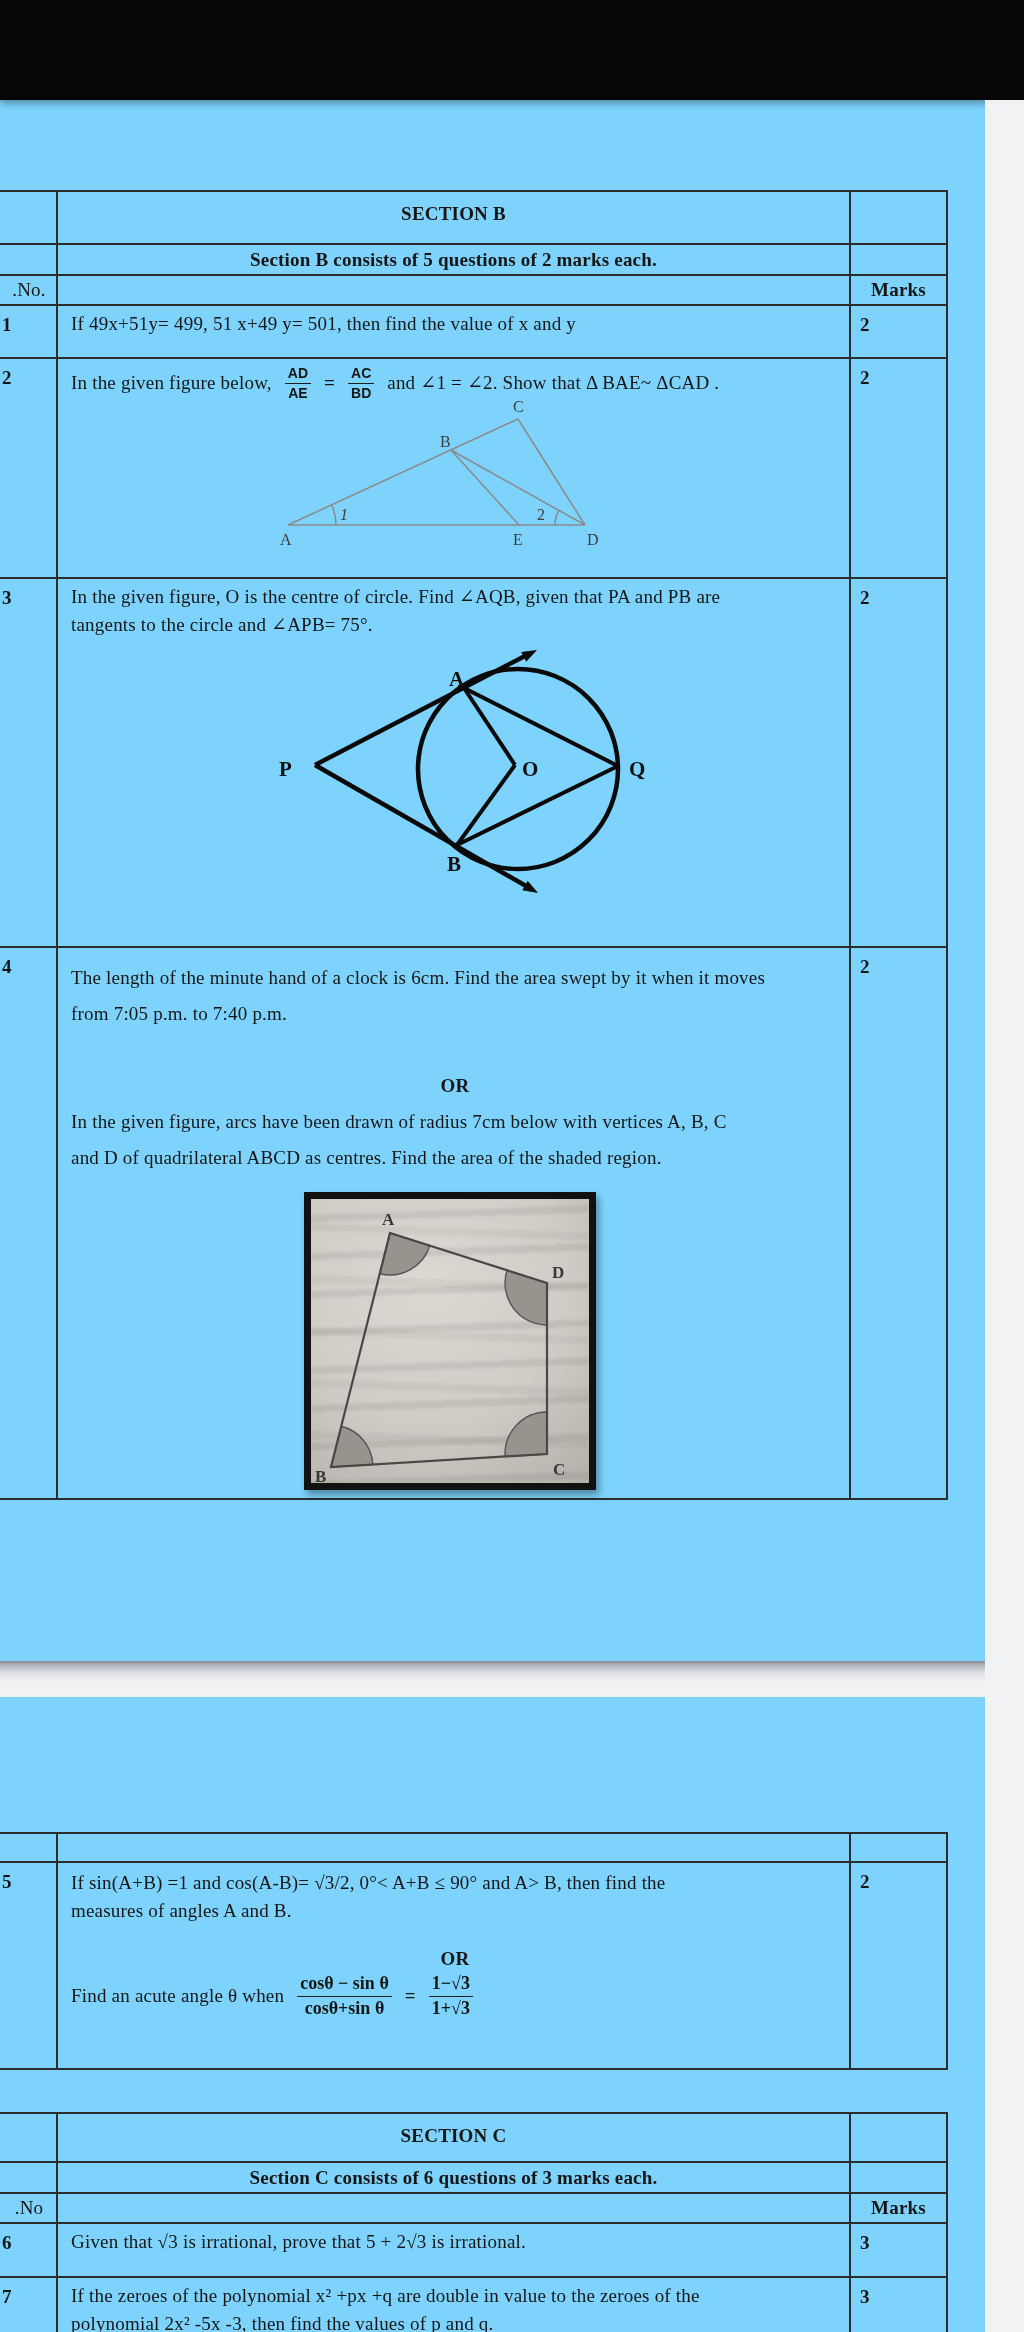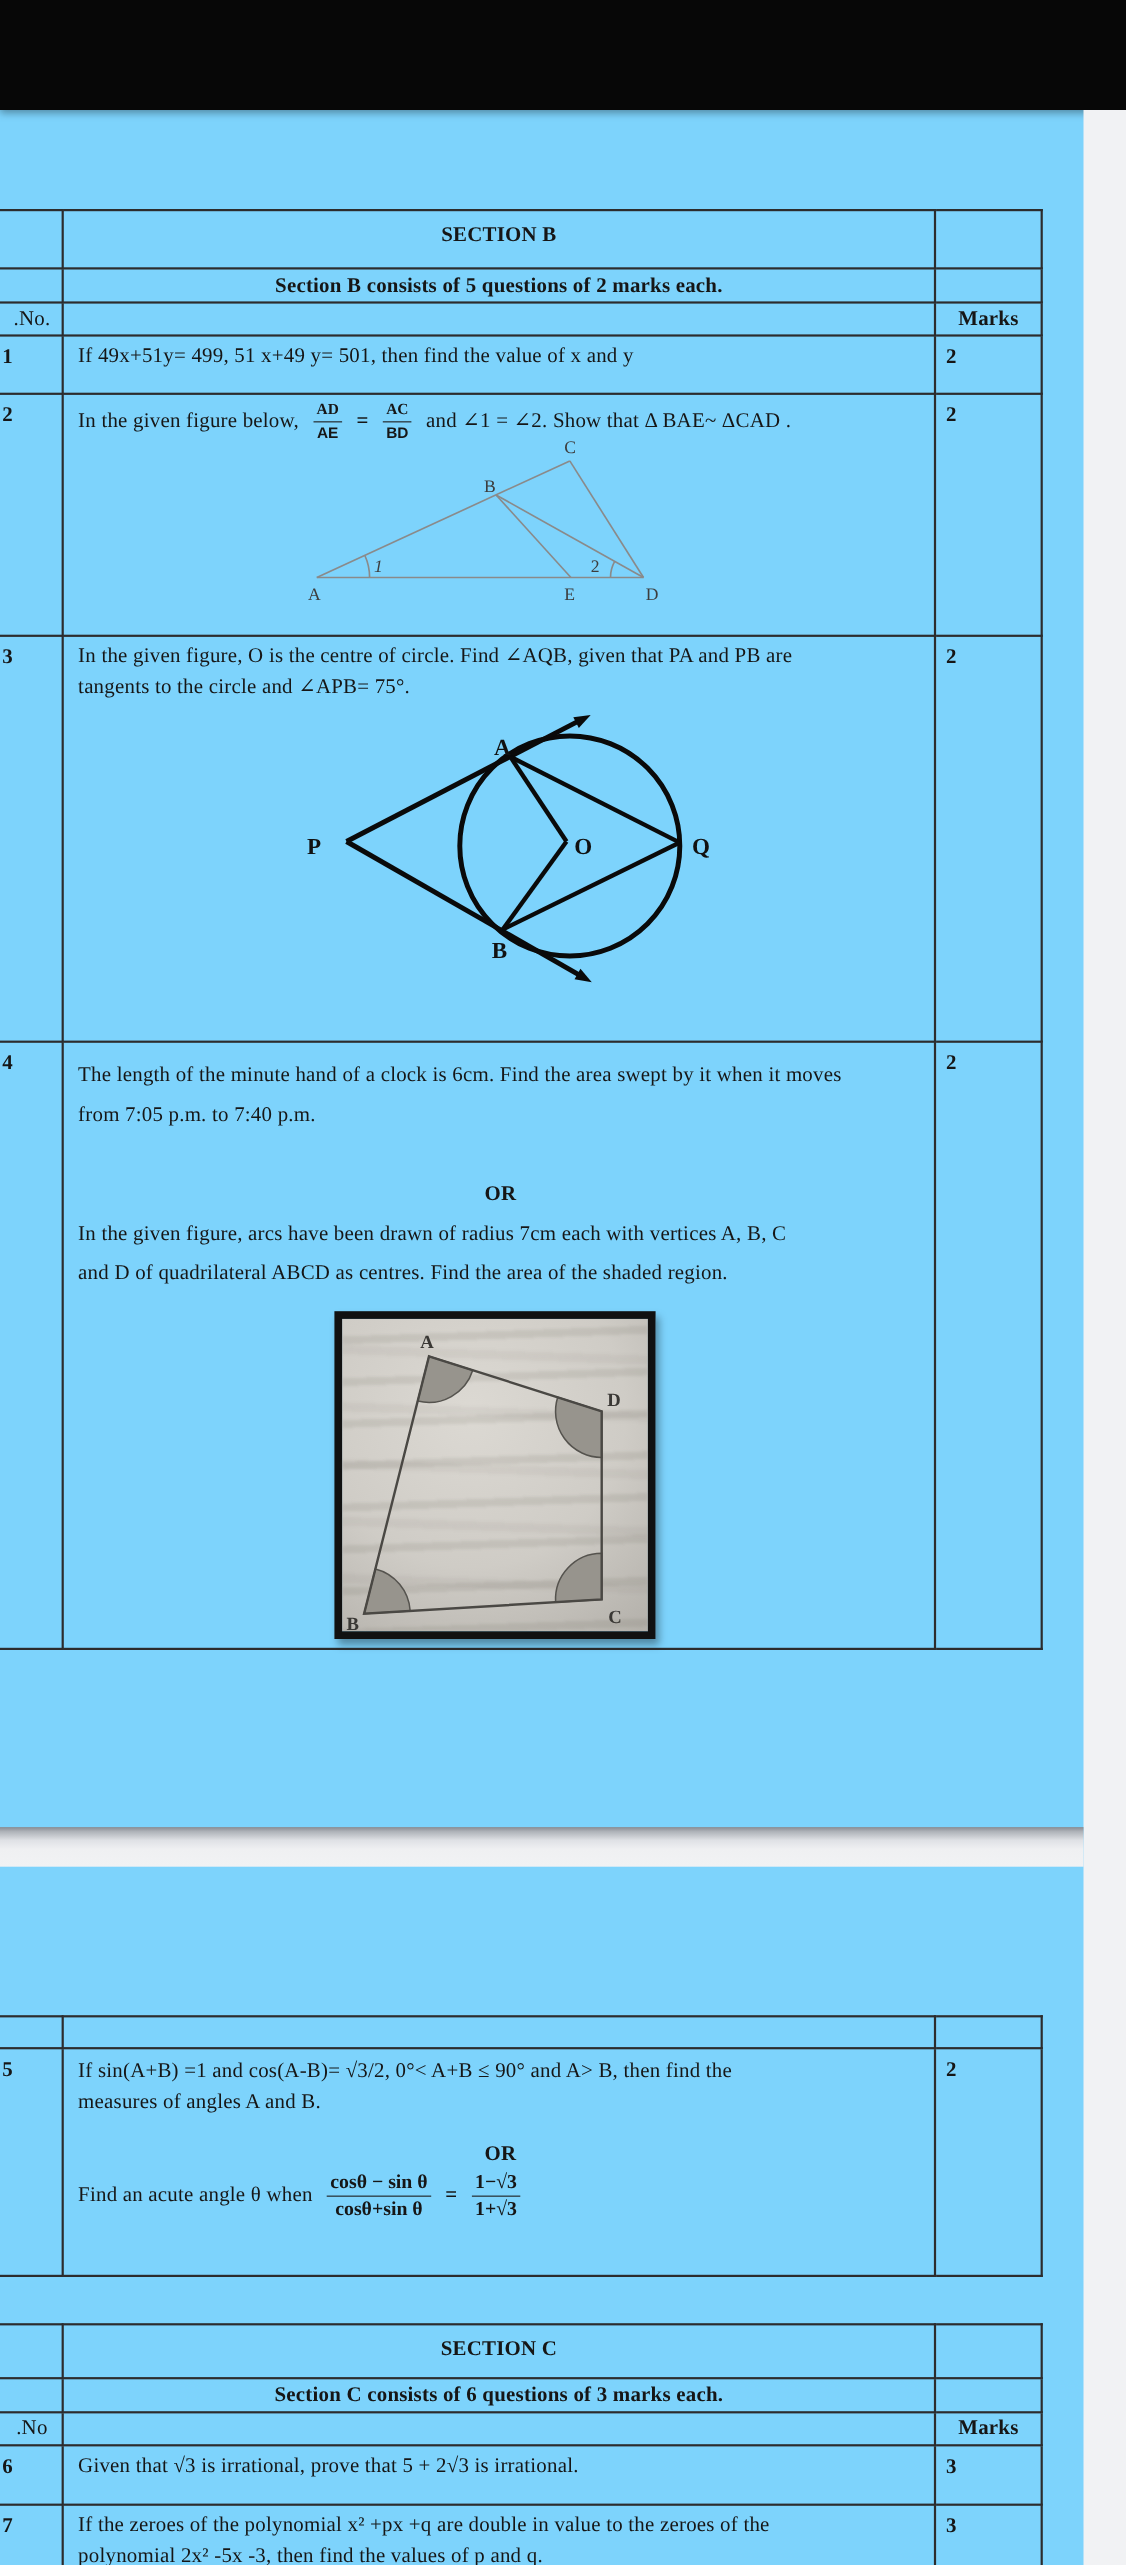--- a/index.html
+++ b/index.html
@@ -40,21 +40,21 @@
   .q4cell .or { margin-top:36px; line-height:36px; }
 
   .q5cell { padding-top:6px !important; }
   .q5cell .or { margin-top:20px; }
 
   .fracline { display:flex; align-items:center; gap:13px; }
   .q2row { padding-top:2px; }
   .q5row { }
   .frac { display:inline-block; text-align:center; font-weight:bold; font-size:14px;
           line-height:1.2; letter-spacing:0; font-family:"Liberation Sans","DejaVu Sans",sans-serif; }
-  .frac .fnum { display:block; border-bottom:1.6px solid #1d1d1d; padding:0 3px 1px;font-family:Liberation Serif, serif; }
+  .frac .fnum { display:block; border-bottom:1.6px solid #1d1d1d; padding:0 3px 1px; }
   .frac .fden { display:block; padding-top:1px; }
   .frac.big { font-size:18px; font-family:"Liberation Serif","DejaVu Serif",serif; }
   .feq { font-weight:bold; }
 
   .fig-triangle { left:270px; top:395px; }
   .fig-circle   { left:275px; top:640px; }
   svg text { font-family:"Liberation Serif","DejaVu Serif",serif; }
 
   .photo-frame { left:304px; top:1192px; width:292px; height:298px; box-sizing:border-box;
     border:7px solid #111; background:radial-gradient(circle at 42% 30%, #dcd9d3 0%, #cfccc6 55%, #b3b0aa 100%);
@@ -130,21 +130,21 @@
         <div class="qline">tangents to the circle and ∠APB= 75°.</div>
       </td>
       <td class="qmark">2</td>
     </tr>
     <tr style="height:552px">
       <td class="qno">4</td>
       <td class="qtext q4cell">
         <div class="qline">The length of the minute hand of a clock is 6cm. Find the area swept by it when it moves</div>
         <div class="qline">from 7:05 p.m. to 7:40 p.m.</div>
         <div class="or">OR</div>
-        <div class="qline">In the given figure, arcs have been drawn of radius 7cm each with vertices A, B, C</div>
+        <div class="qline">In the given figure, arcs have been drawn of radius 7cm below with vertices A, B, C</div>
         <div class="qline">and D of quadrilateral ABCD as centres. Find the area of the shaded region.</div>
       </td>
       <td class="qmark">2</td>
     </tr>
   </tbody>
     </table>
 
   <svg class="abs fig-triangle" width="345" height="165" viewBox="0 0 345 165">
     <g stroke="#8a8a8a" stroke-width="1.5" fill="none">
       <line x1="18" y1="130" x2="315" y2="130"></line>

